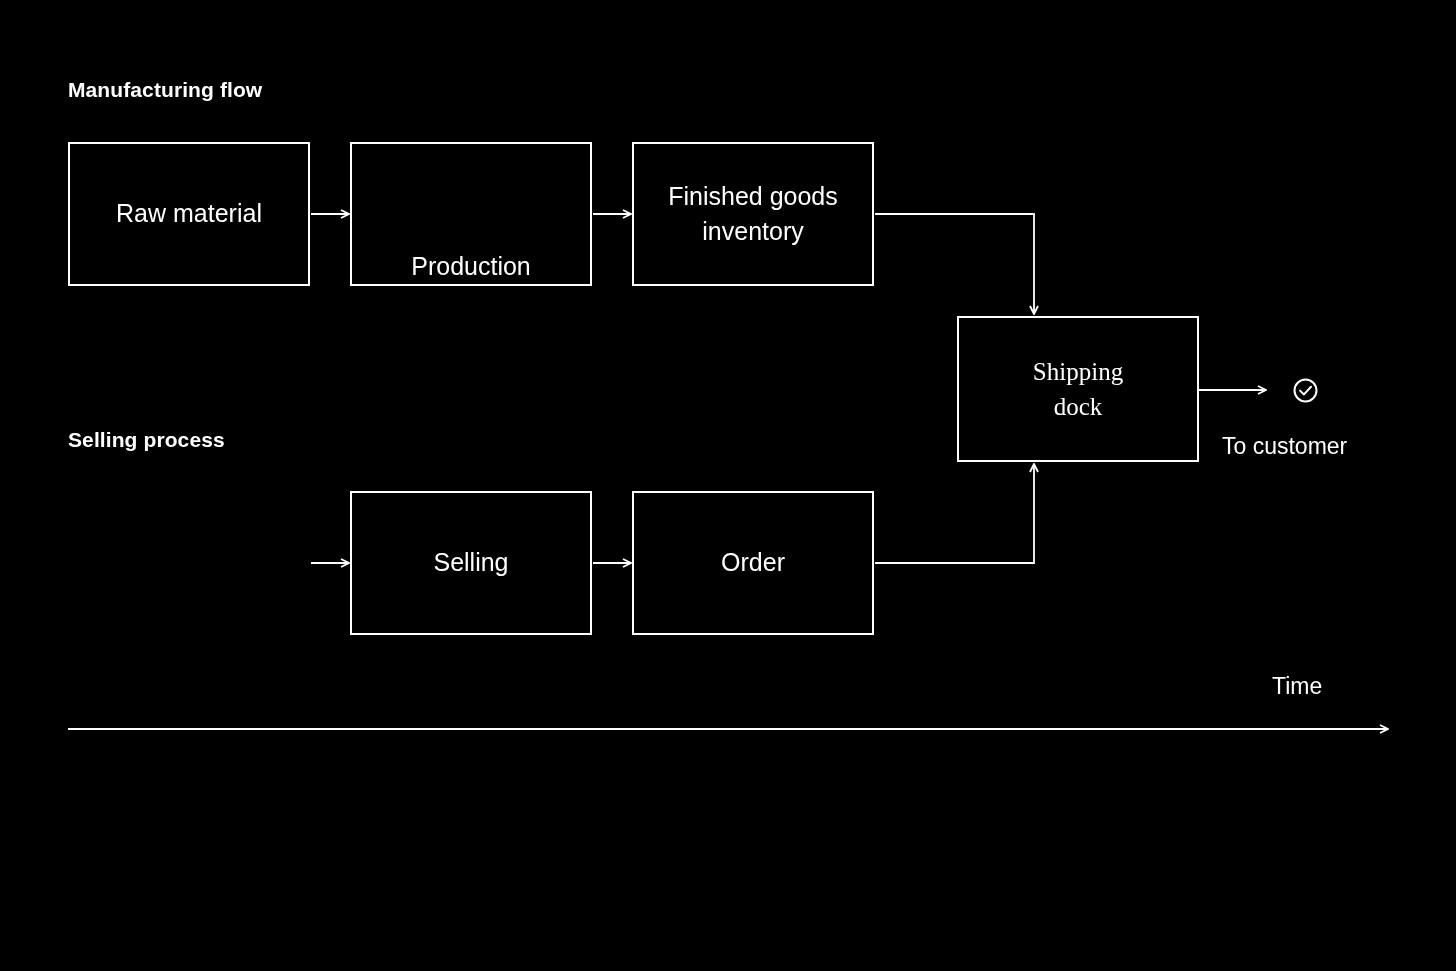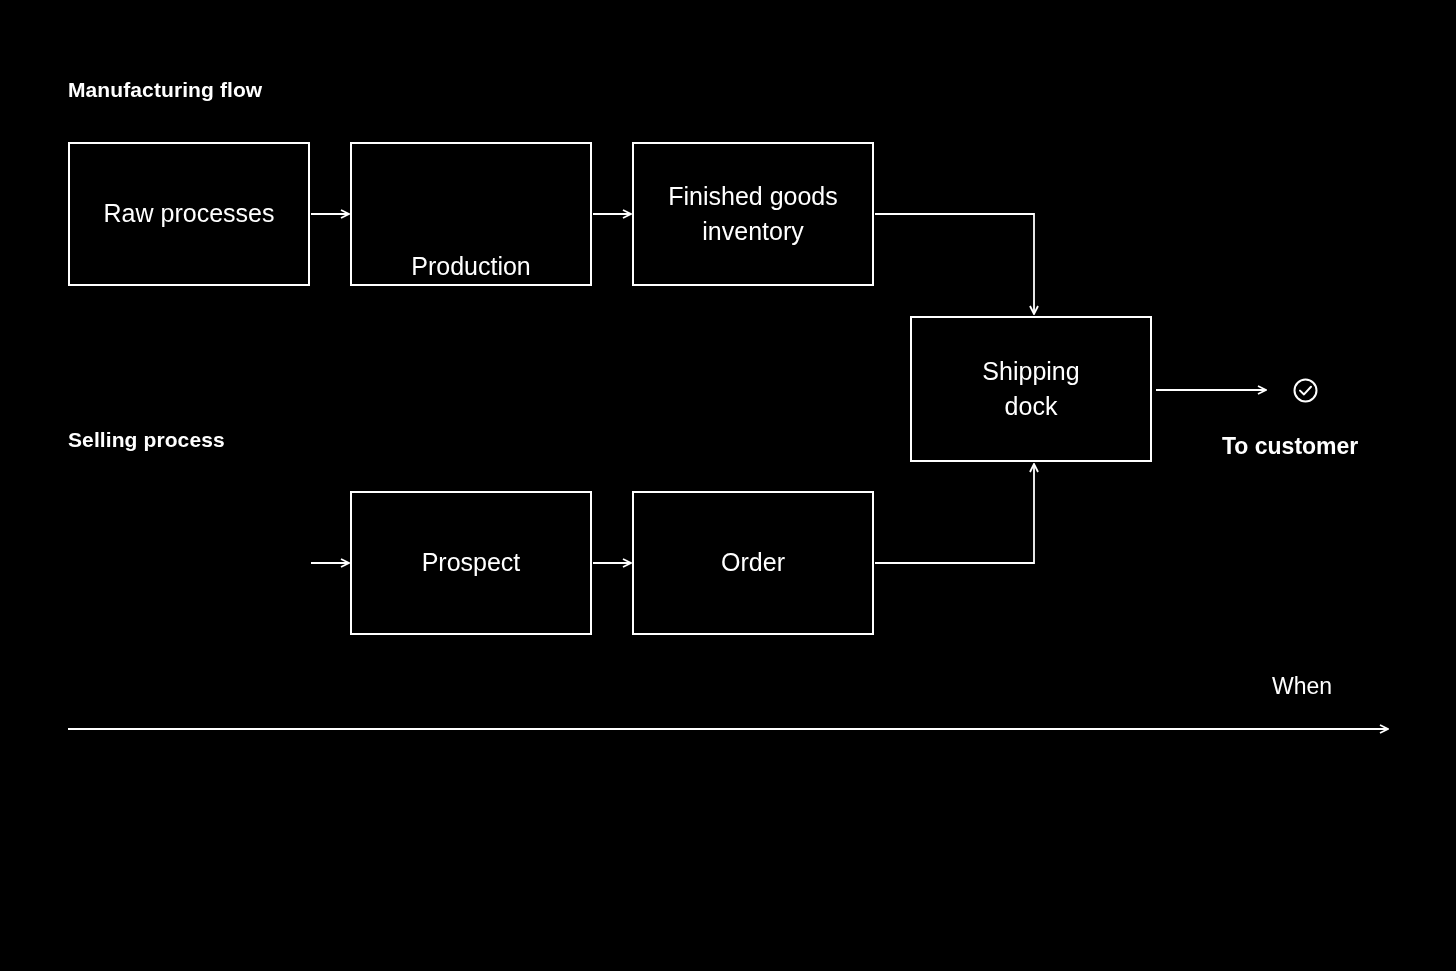--- a/index.html
+++ b/index.html
@@ -56,39 +56,39 @@
     line-height: 1.42;
     white-space: pre-line;
     padding: 0 6px;
   }
 
   
   #node-raw-material      { left: 68px;  top: 142px; width: 242px; height: 144px; }
   #node-production        { left: 350px; top: 142px; width: 242px; height: 144px; align-items: flex-end; }
   #node-finished-goods    { left: 632px; top: 142px; width: 242px; height: 144px; }
   
-  #node-shipping-dock     { left: 910px; top: 316px; width: 242px; height: 146px; }
+  #node-shipping-dock     { left: 957px; top: 316px; width: 242px; height: 146px; font-family: Liberation Serif, serif; }
   
   #node-prospect          { left: 68px;  top: 491px; width: 242px; height: 144px; }
   #node-selling           { left: 350px; top: 491px; width: 242px; height: 144px; }
   #node-order             { left: 632px; top: 491px; width: 242px; height: 144px; }
 
   .endpoint-icon {
     position: absolute;
     left: 1292px;
     top: 377px;
     width: 27px;
     height: 27px;
   }
   .caption-to-customer {
     position: absolute;
     left: 1222px;
     top: 433px;
     font-size: 23px;
-    font-weight: bold;
+    font-weight: normal;
     white-space: nowrap;
     line-height: 1.2;
   }
   .axis-label {
     position: absolute;
     left: 1272px;
     top: 673px;
     font-size: 23px;
     font-weight: normal;
     white-space: nowrap;
@@ -149,51 +149,51 @@
     <g>
       <line x1="68" y1="729" x2="1388" y2="729" stroke="#ffffff" stroke-width="1.8" marker-end="url(#ah)"></line>
     </g>
   </svg>
 
   <div class="section-title" id="title-manufacturing">Manufacturing flow</div>
 
   <div class="section-title" id="title-selling">Selling process</div>
 
   <div class="node" id="node-raw-material">
-    <span class="node-label">Raw processes</span>
+    <span class="node-label">Raw material</span>
   </div>
 
   <div class="node" id="node-production">
     <span class="node-label">Production</span>
   </div>
 
   <div class="node" id="node-finished-goods">
     <span class="node-label">Finished goods
 inventory</span>
   </div>
 
   <div class="node" id="node-shipping-dock">
     <span class="node-label">Shipping
 dock</span>
   </div>
 
 
   <div class="node" id="node-selling">
-    <span class="node-label">Prospect</span>
+    <span class="node-label">Selling</span>
   </div>
 
   <div class="node" id="node-order">
     <span class="node-label">Order</span>
   </div>
 
   <span class="endpoint-icon">
     <svg viewBox="0 0 27 27" width="27" height="27">
       <circle cx="13.5" cy="13.5" r="11" fill="none" stroke="#ffffff" stroke-width="2"></circle>
       <path d="M 8 13.6 L 12 17.4 L 19 9.8" fill="none" stroke="#ffffff" stroke-width="2" stroke-linecap="round" stroke-linejoin="round"></path>
     </svg>
   </span>
 
   <div class="caption-to-customer">To customer</div>
 
-  <div class="axis-label">When</div>
+  <div class="axis-label">Time</div>
 
 
 </div>
 
 </body></html>

